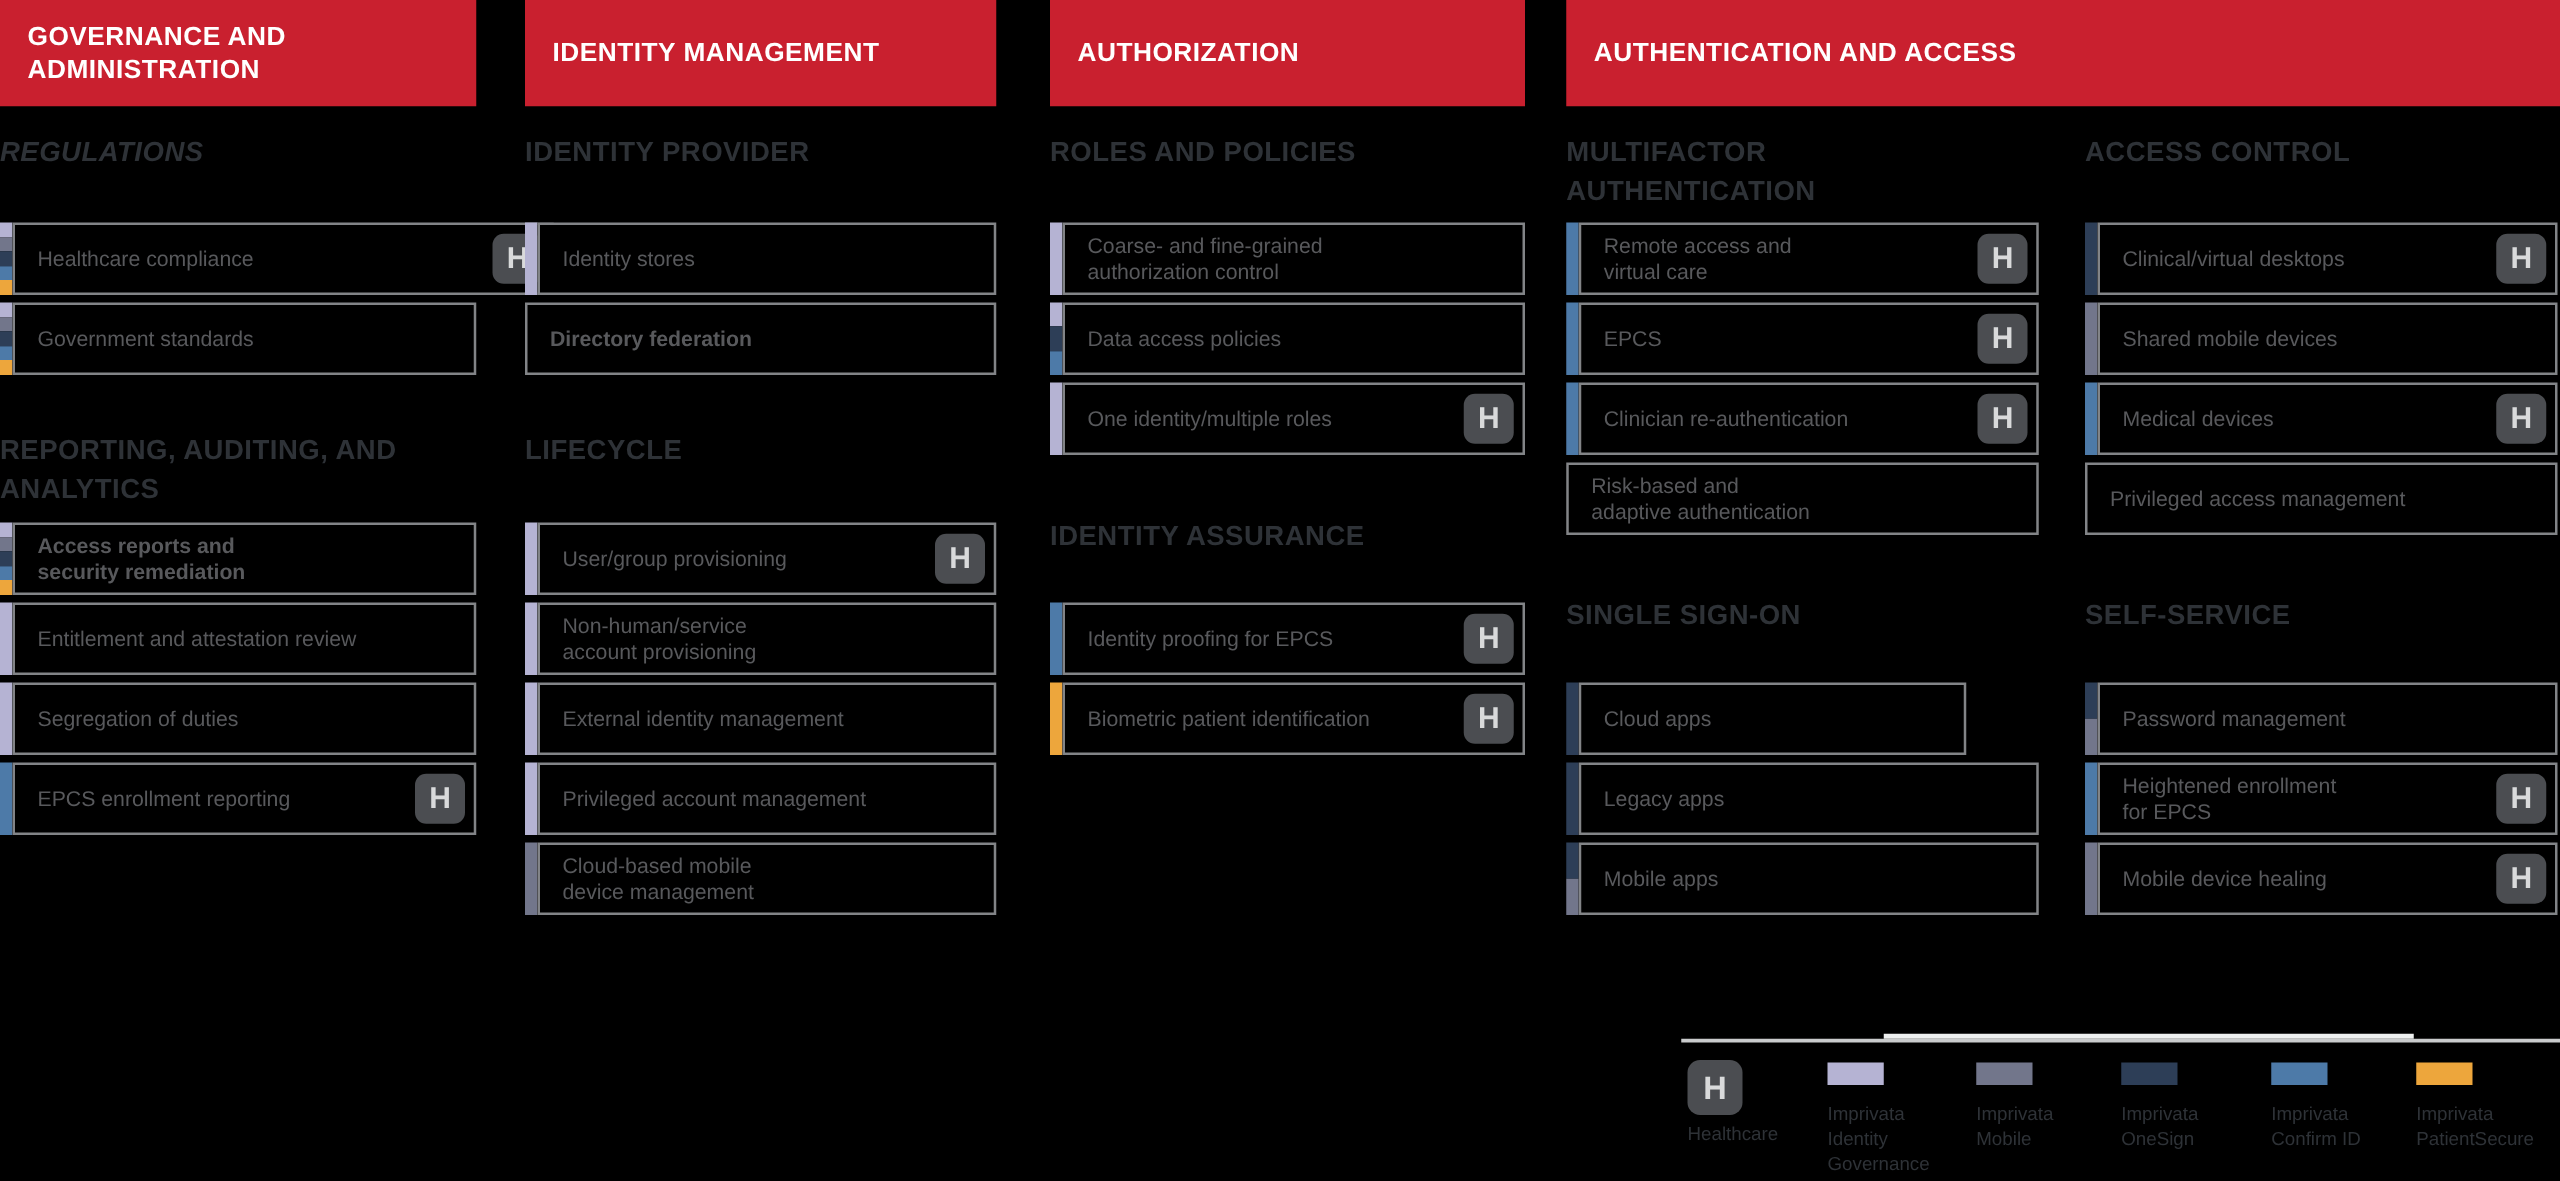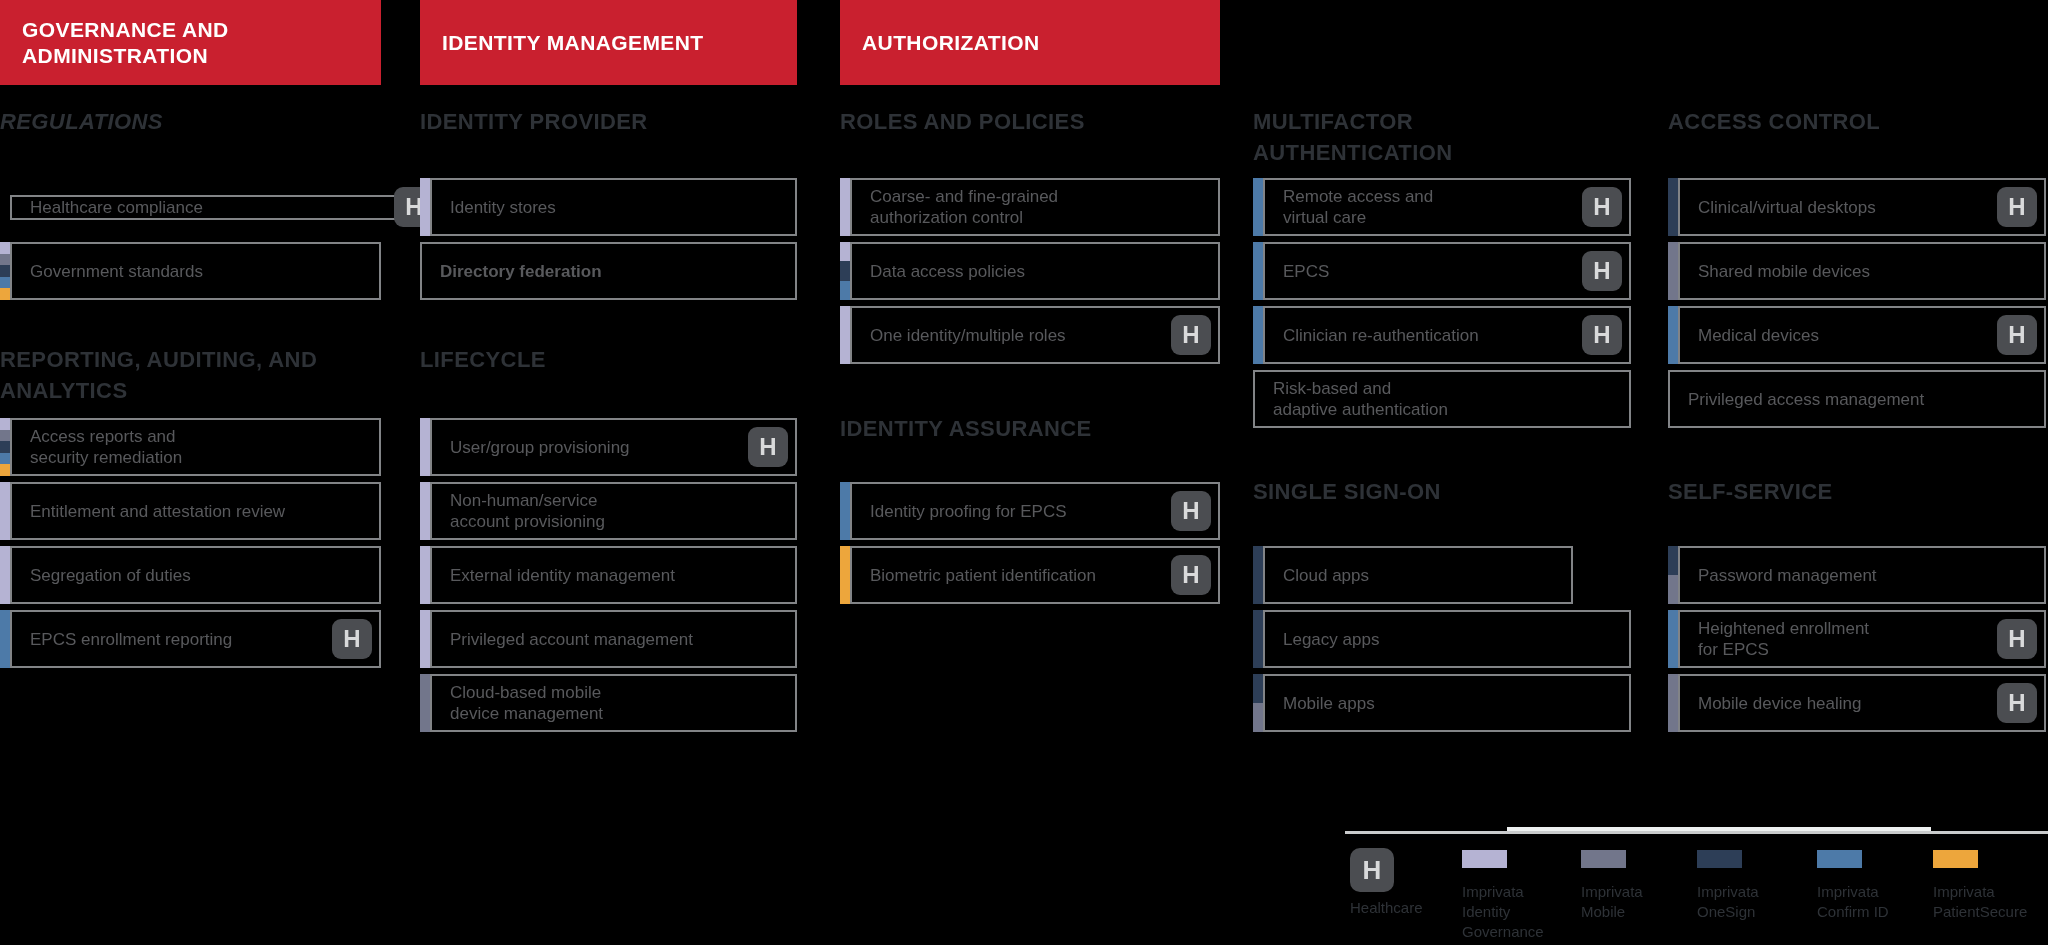--- a/index.html
+++ b/index.html
@@ -27,22 +27,23 @@
   .legend-label{position:absolute;color:#2e3237;font-size:15px;line-height:20px;white-space:pre-line;}
 </style>
 </head>
 <body>
 
 <div id="app">
     <div class="col-header" style="left: 0px; width: 381px; background: rgb(201, 32, 47);">GOVERNANCE AND
 ADMINISTRATION</div>
     <div class="col-header" style="left: 420px; width: 377px; background: rgb(201, 32, 47);">IDENTITY MANAGEMENT</div>
     <div class="col-header" style="left: 840px; width: 380px; background: rgb(201, 32, 47);">AUTHORIZATION</div>
+    <div class="col-header" style="left: 1253px; width: 795px; background: rgb(201, 32, 47);">AUTHENTICATION AND ACCESS</div>
     <div class="section-title" style="left: 0px; top: 106px; width: 421px; font-style: italic;">REGULATIONS</div>
-    <div class="item" style="left: 0px; top: 178px; width: 443px; align-items: center;">
+    <div class="item" style="left: 0px; top: 178px; width: 443px;">
       <div class="stripe">
         <div class="seg" style="background: rgb(181, 179, 211);"></div>
         <div class="seg" style="background: rgb(114, 118, 139);"></div>
         <div class="seg" style="background: rgb(45, 62, 87);"></div>
         <div class="seg" style="background: rgb(77, 122, 168);"></div>
         <div class="seg" style="background: rgb(237, 166, 60);"></div>
       </div>
       <div class="box">
         <span class="label">Healthcare compliance</span>
         <div class="hbadge">H</div>
@@ -55,21 +56,21 @@
         <div class="seg" style="background: rgb(45, 62, 87);"></div>
         <div class="seg" style="background: rgb(77, 122, 168);"></div>
         <div class="seg" style="background: rgb(237, 166, 60);"></div>
       </div>
       <div class="box nobadge">
         <span class="label">Government standards</span>
       </div>
     </div>
     <div class="section-title" style="left: 0px; top: 344px; width: 421px;">REPORTING, AUDITING, AND
 ANALYTICS</div>
-    <div class="item" style="left: 0px; top: 418px; width: 381px;">
+    <div class="item" style="left: 0px; top: 418px; width: 381px; font-weight: bold;">
       <div class="stripe">
         <div class="seg" style="background: rgb(181, 179, 211);"></div>
         <div class="seg" style="background: rgb(114, 118, 139);"></div>
         <div class="seg" style="background: rgb(45, 62, 87);"></div>
         <div class="seg" style="background: rgb(77, 122, 168);"></div>
         <div class="seg" style="background: rgb(237, 166, 60);"></div>
       </div>
       <div class="box nobadge">
         <span class="label">Access reports and
 security remediation</span>

